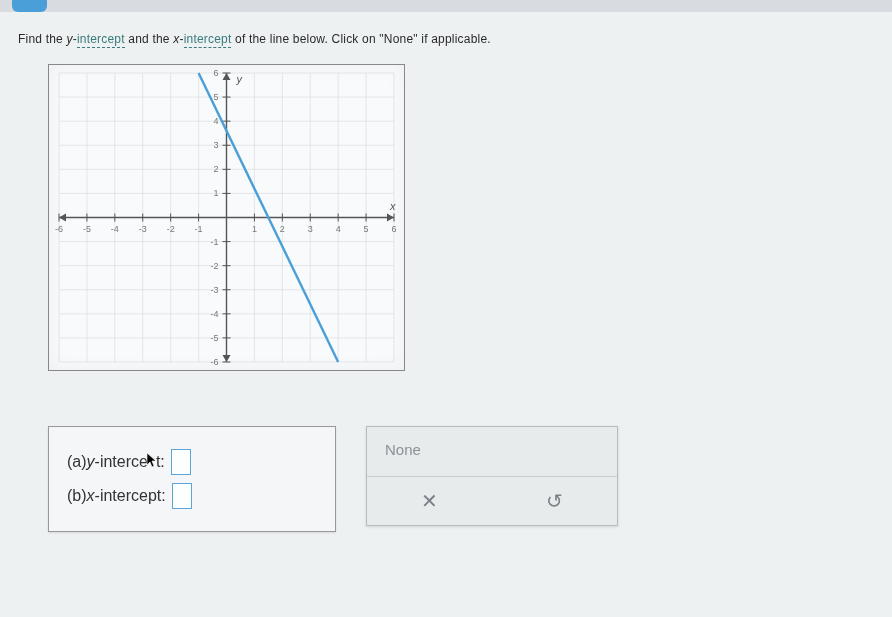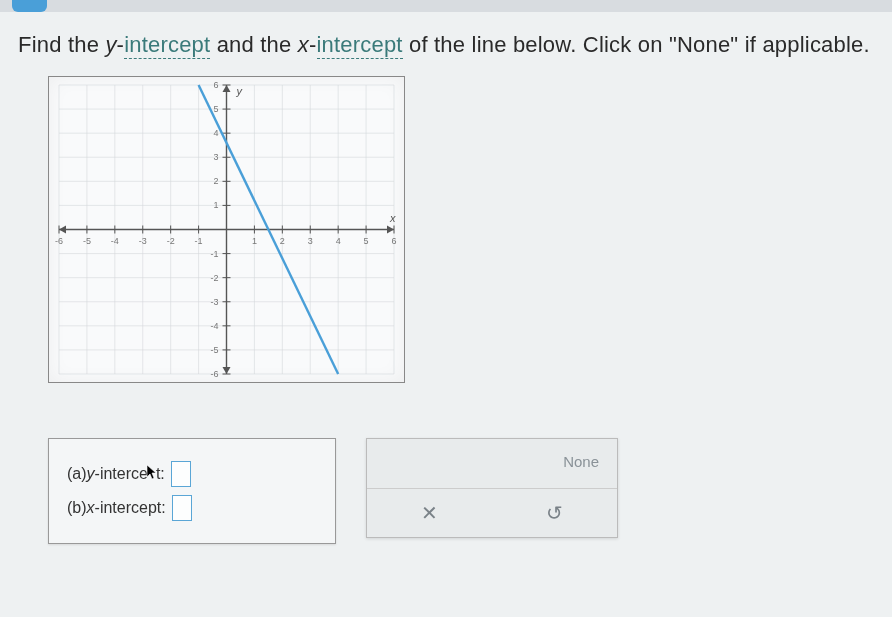--- a/index.html
+++ b/index.html
@@ -24,21 +24,21 @@
     .content-area {
       position: absolute;
       top: 12px;
       left: 0;
       right: 0;
       bottom: 0;
       background: #eef1f2;
       padding: 20px 18px;
     }
     .question-text {
-      font-size: 22px;
+      font-size: 12px;
       color: #2a2a2a;
       margin-bottom: 18px;
       letter-spacing: 0.2px;
     }
     .question-text .italic {
       font-style: italic;
     }
     .intercept-link {
       color: #3a7a7a;
       border-bottom: 1px dashed #3a7a7a;
@@ -101,21 +101,20 @@
       background: #e8ebec;
       width: 250px;
       padding: 0;
       box-shadow: 0 1px 3px rgba(0,0,0,0.12);
     }
     .none-btn {
       padding: 14px 18px 18px 18px;
       color: #8a9298;
       font-size: 15px;
       border-bottom: 1px solid #ccc;
-      text-align: right;
     }
     .tool-buttons {
       display: flex;
       justify-content: space-around;
       padding: 12px 0;
     }
     .tool-btn {
       color: #7a8288;
       font-size: 20px;
       width: 40px;

